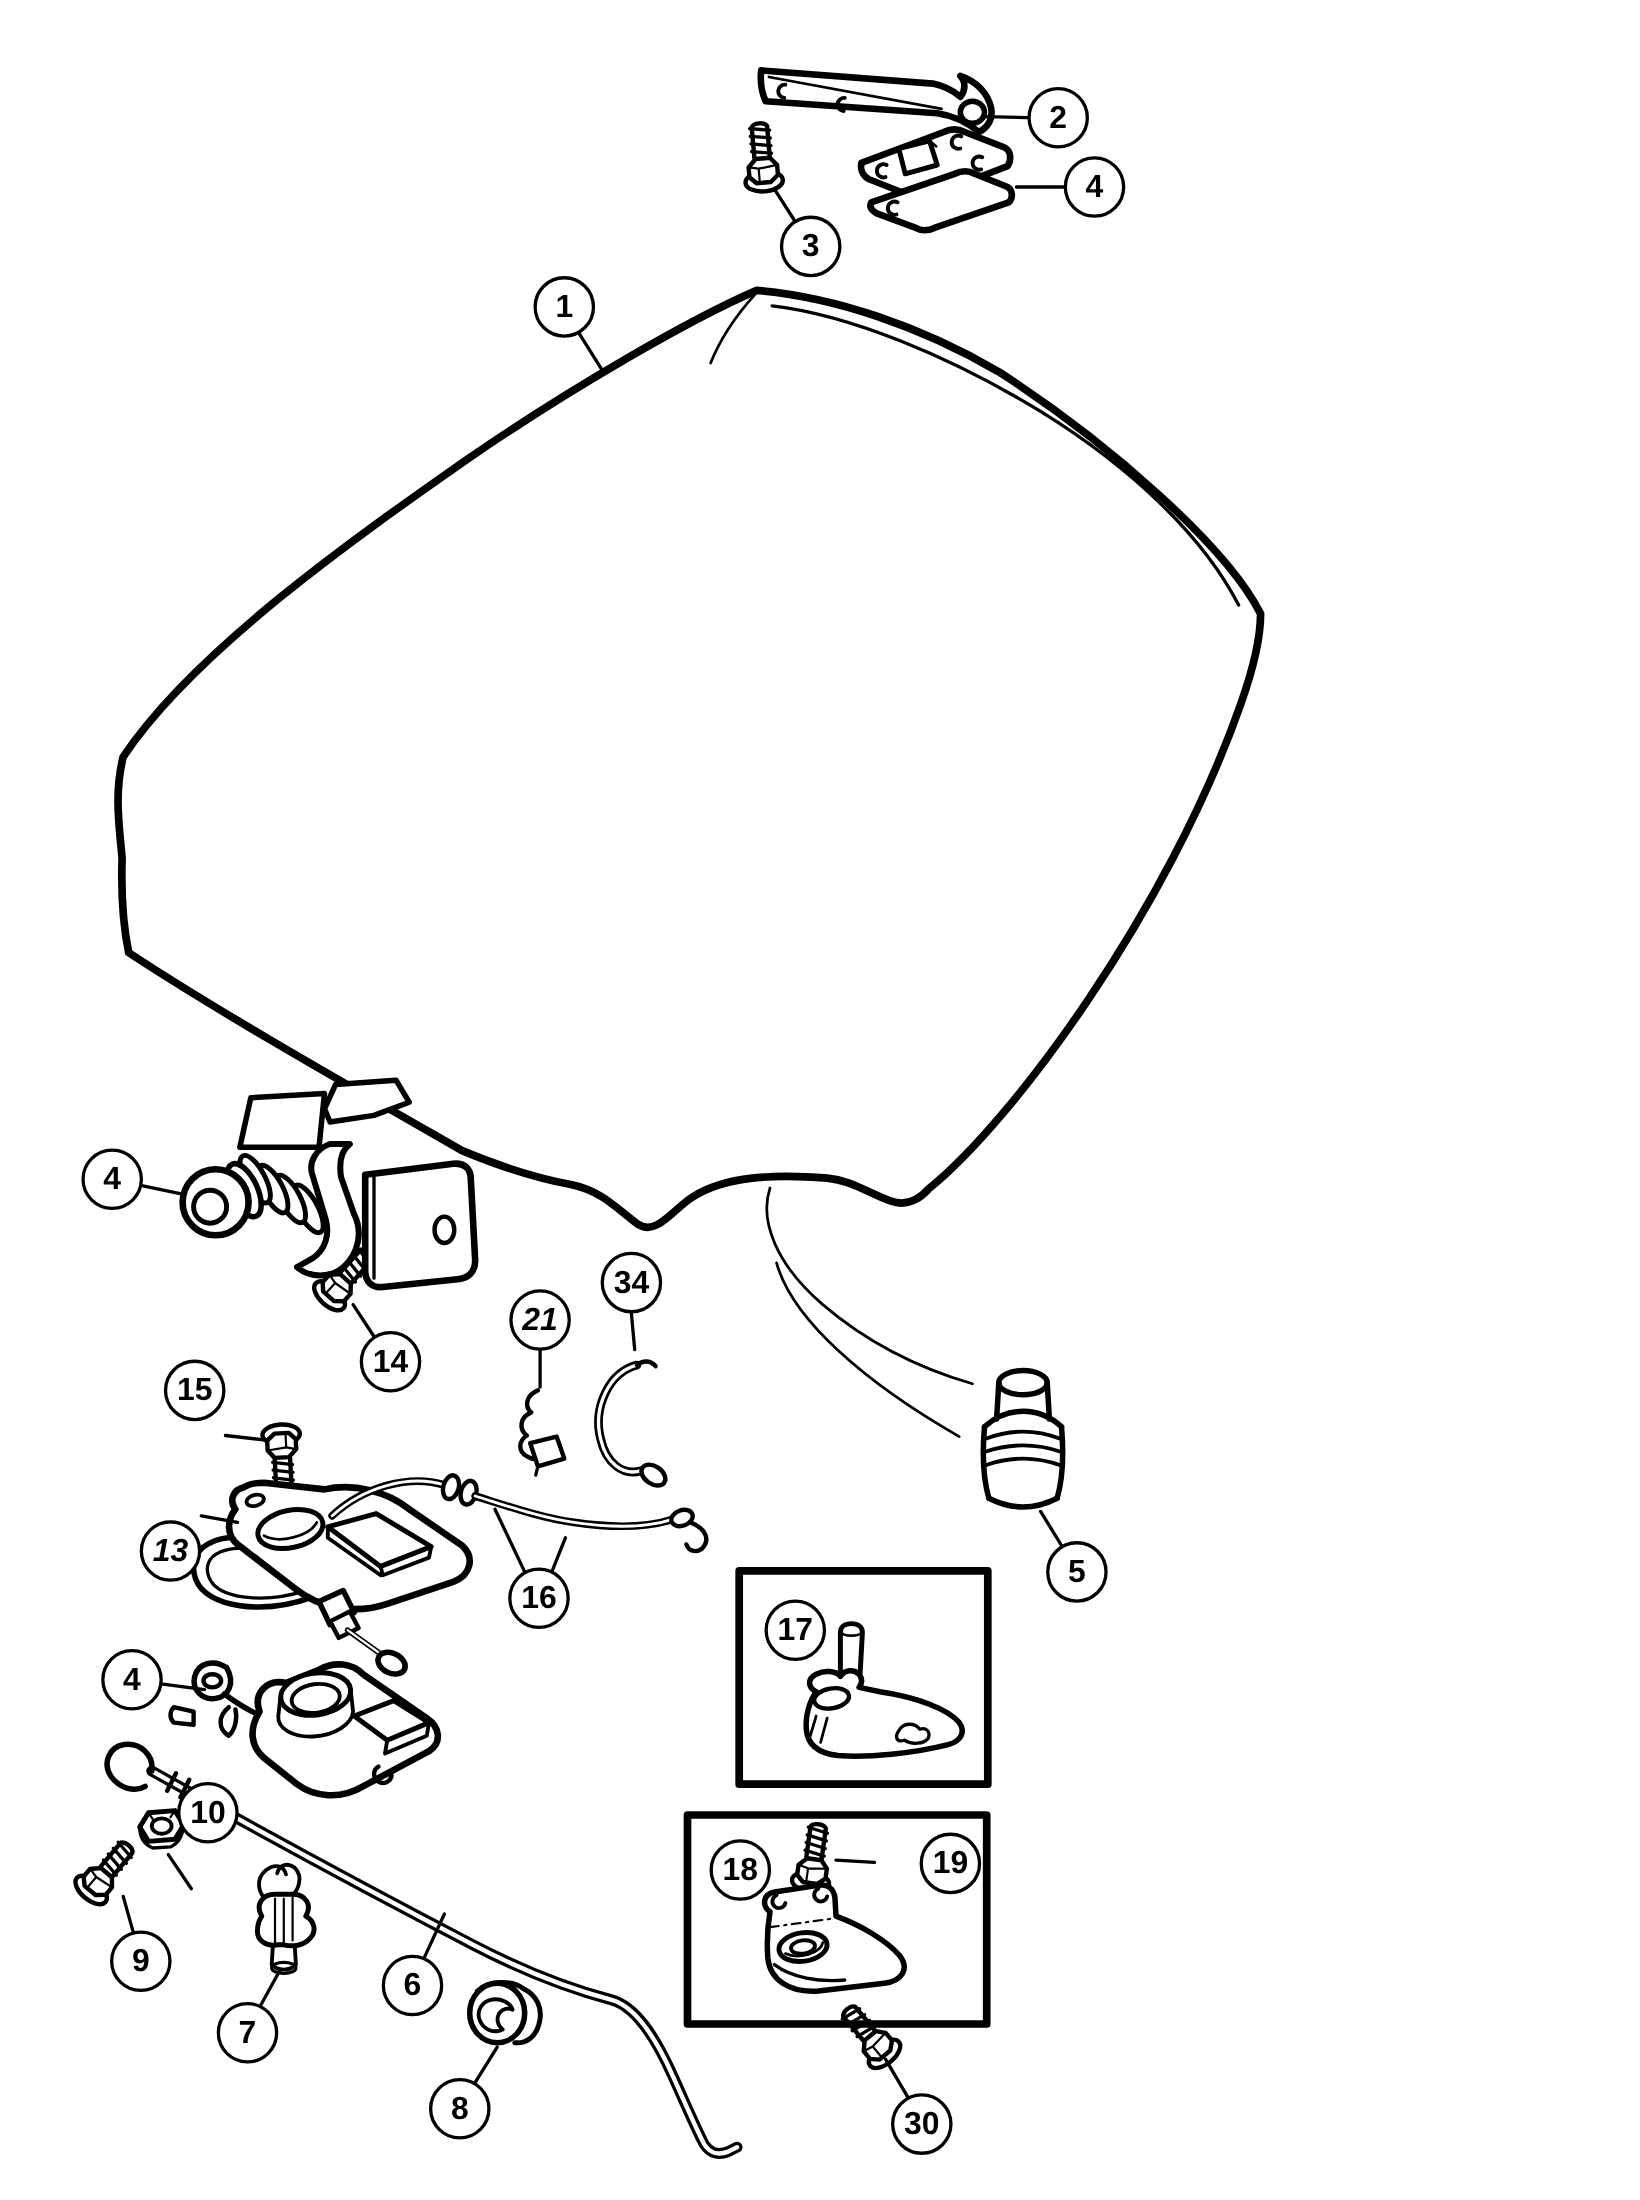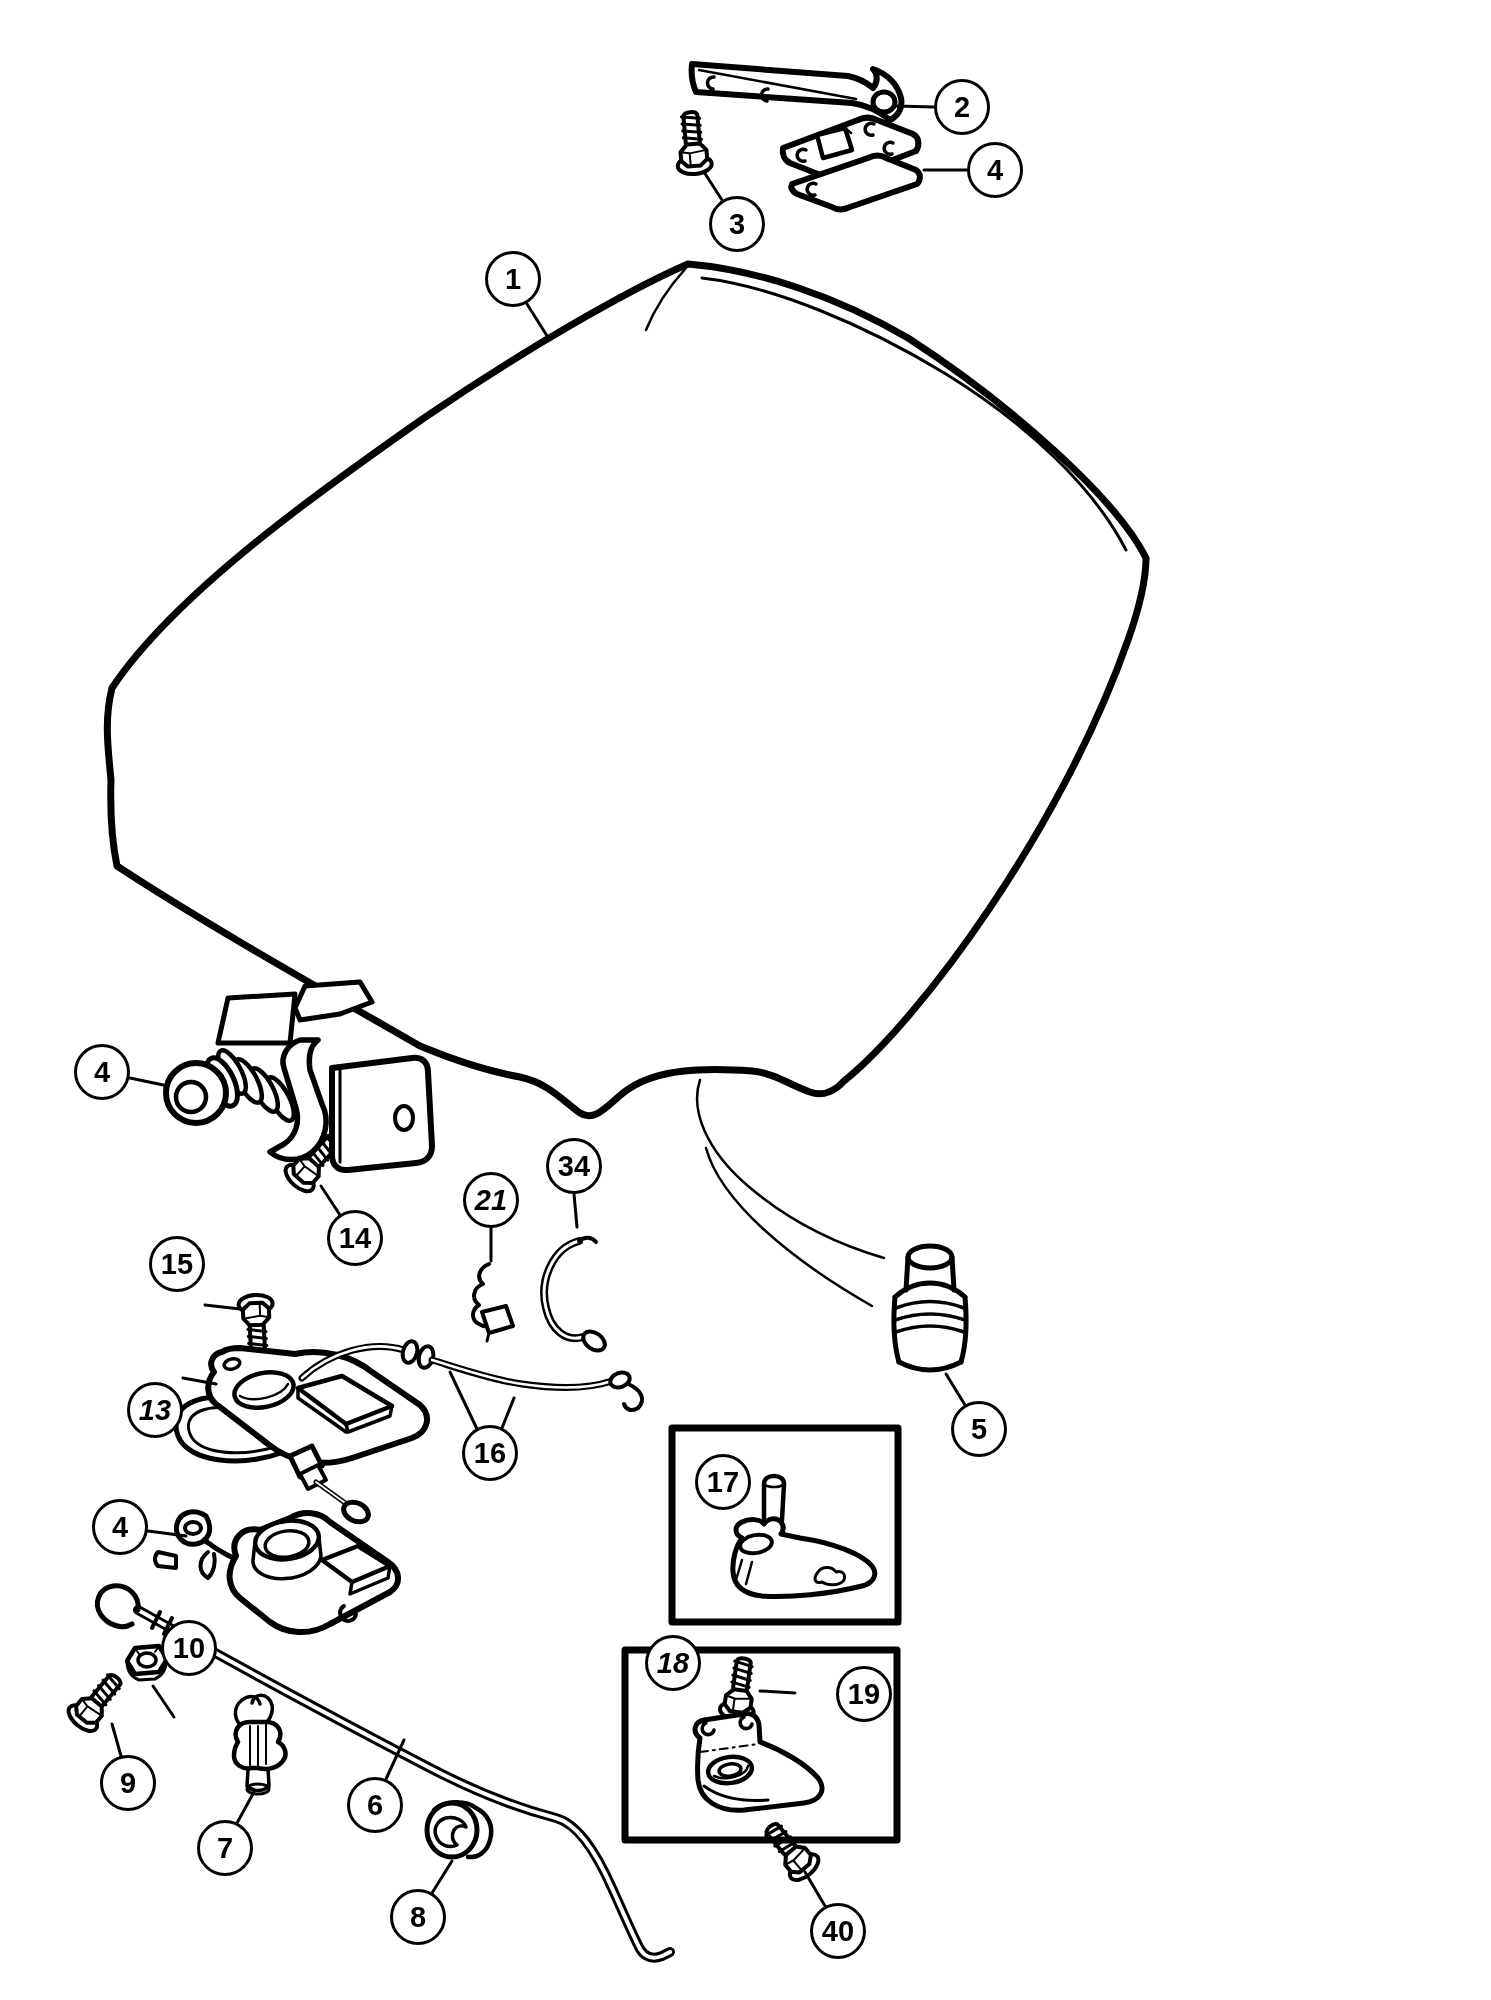--- a/index.html
+++ b/index.html
@@ -257,19 +257,19 @@
       <div class="callout" style="left: 418px; top: 1917px;">8</div>
       <div class="callout" style="left: 128px; top: 1783px;">9</div>
       <div class="callout" style="left: 189px; top: 1648px;">10</div>
       <div class="callout" style="left: 102px; top: 1072px;">4</div>
       <div class="callout" style="left: 120px; top: 1527px;">4</div>
       <div class="callout" style="left: 155px; top: 1410px; font-style: italic;">13</div>
       <div class="callout" style="left: 355px; top: 1238px;">14</div>
       <div class="callout" style="left: 177px; top: 1264px;">15</div>
       <div class="callout" style="left: 490px; top: 1453px;">16</div>
       <div class="callout" style="left: 723px; top: 1482px;">17</div>
-      <div class="callout" style="left: 673px; top: 1663px; font-style: italic;">18</div>
+      <div class="callout" style="left: 673px; top: 1700px;">18</div>
       <div class="callout" style="left: 864px; top: 1694px; text-align: right;">19</div>
-      <div class="callout" style="left: 838px; top: 1931px;">40</div>
+      <div class="callout" style="left: 838px; top: 1931px;">30</div>
       <div class="callout" style="left: 491px; top: 1200px; font-style: italic;">21</div>
       <div class="callout" style="left: 574px; top: 1166px;">34</div>
     </div>
 </div>
 
 </body></html>

